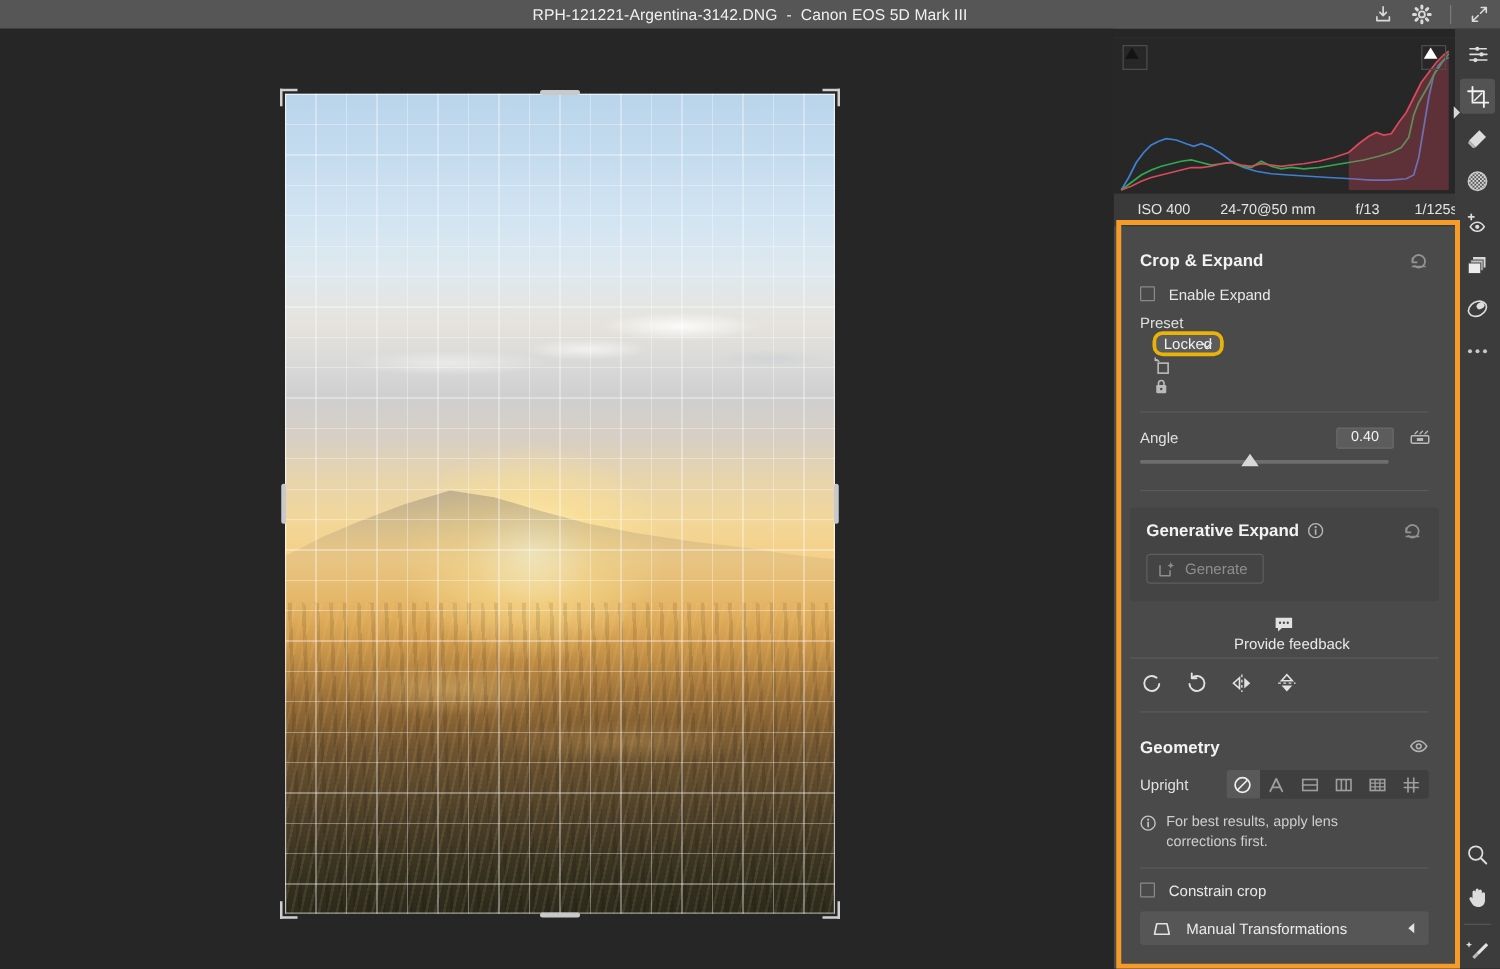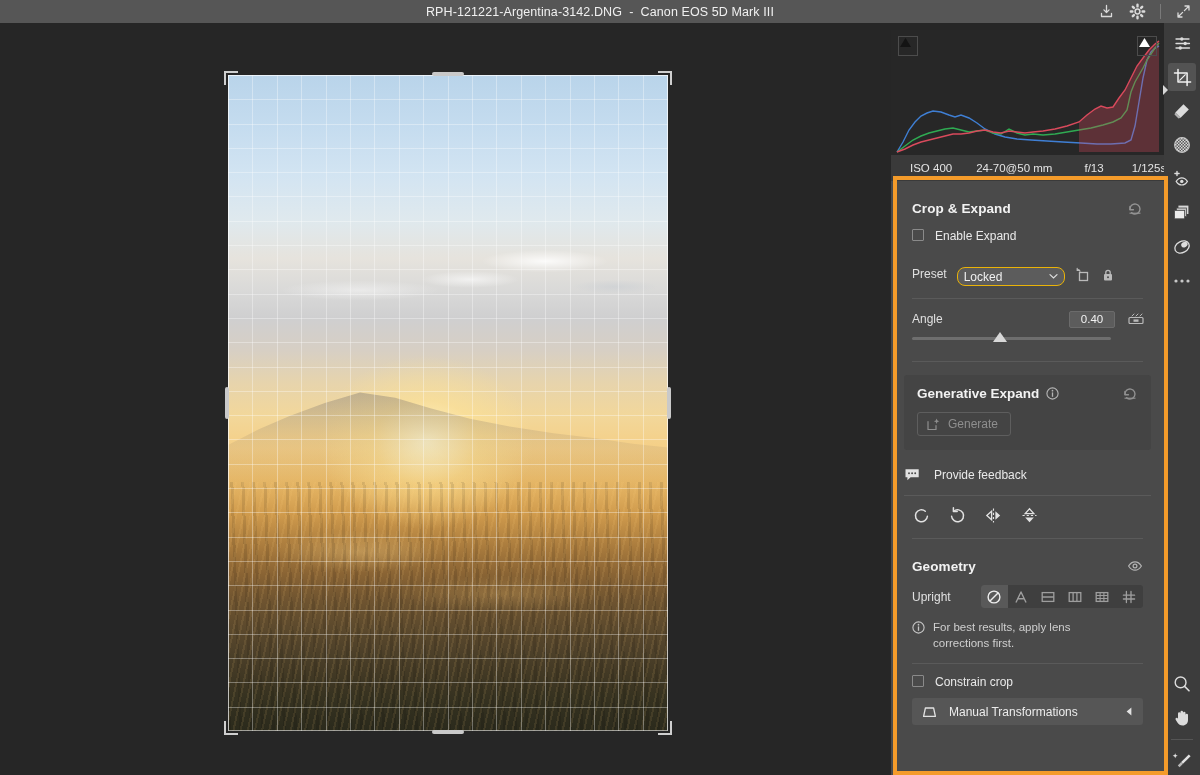--- a/index.html
+++ b/index.html
@@ -166,21 +166,21 @@
 
   .row { display:flex; align-items:flex-start; }
   .chk {
     width:12px; height:12px; border:1px solid #8a8a8a; background:#4a4a4a;
     border-radius:1px; cursor:pointer; flex:0 0 auto;
   }
   .chk-label { font-size:12px; color:#e9e9e9; margin-left:11px; }
 
   .lbl { font-size:12px; color:#e0e0e0; }
   .select {
-    flex:1; height:19px; background:#5c5c5c; border:1px solid #eab308;
+    flex:1; height:19px; background:#5c5c5c; border:3px solid #eab308;
     border-radius:8px; display:flex; align-items:center;
     font-size:12px; color:#f0f0f0; padding:0 6px; margin-left:10px; cursor:pointer;
     position:relative;
   }
   .select .caret { position:absolute; right:6px; top:5px; }
   .mini-ico { width:16px; height:16px; opacity:.8; cursor:pointer; }
 
   .divider { height:1px; background:#5a5a5a; margin:12px 0 0 0; }
 
   .slider-row { display:flex; align-items:center; height:18px; }
@@ -203,21 +203,21 @@
   .card-head { display:flex; align-items:center; }
   .card-title { font-size:13.5px; font-weight:bold; color:#f2f2f2; }
   .info-ico { width:13px; height:13px; margin-left:7px; opacity:.8; cursor:pointer; }
   .gen-btn {
     margin-top:11px; height:24px; width:94px;
     border:1px solid #5e5e5e; border-radius:3px;
     display:flex; align-items:center; gap:7px; padding:0 8px;
     font-size:12px; color:#8e8e8e; cursor:default;
   }
 
-  .feedback-row { display:flex; align-items:center; height:28px; margin-top:11px; cursor:pointer; }
+  .feedback-row { display:flex; align-items:center; height:28px; margin-top:11px; cursor:pointer;flex-direction:column; }
   .feedback-row .txt { font-size:12px; color:#e9e9e9; margin-left:12px; }
 
   .rot-row { display:flex; align-items:center; gap:17px; height:30px; margin-top:4px; }
   .rot-ico { width:19px; height:19px; cursor:pointer; }
 
   .upright-row { display:flex; align-items:center; margin-top:4px;gap:20px; }
   .upright-group {
     display:flex; align-items:center; background:#3f3f3f; border-radius:3px;
     margin-left:10px; overflow:hidden;
   }
@@ -355,21 +355,21 @@
                 <path d="M2.5 13.2h11" stroke="#cfcfcf" stroke-width="1.1"></path>
               </svg>
           </span>
         </div>
 
         <div class="row" style="margin-top:6px;">
           <span class="chk"></span>
           <span class="chk-label">Enable Expand</span>
         </div>
 
-        <div class="row" style="margin-top:24px;">
+        <div class="row" style="margin-top:8px;flex-direction:column;">
           <span class="lbl">Preset</span>
           <span class="select" style="max-width:108px;">
             <span>Locked</span>
             <span class="caret">
               <svg width="9" height="7" viewBox="0 0 9 7">
                   <path d="M1 1.6 L4.5 5 L8 1.6" stroke="#e0e0e0" stroke-width="1.2" fill="none" stroke-linecap="round"></path>
                 </svg>
             </span>
           </span>
           <span class="mini-ico" style="margin-left:10px;">

